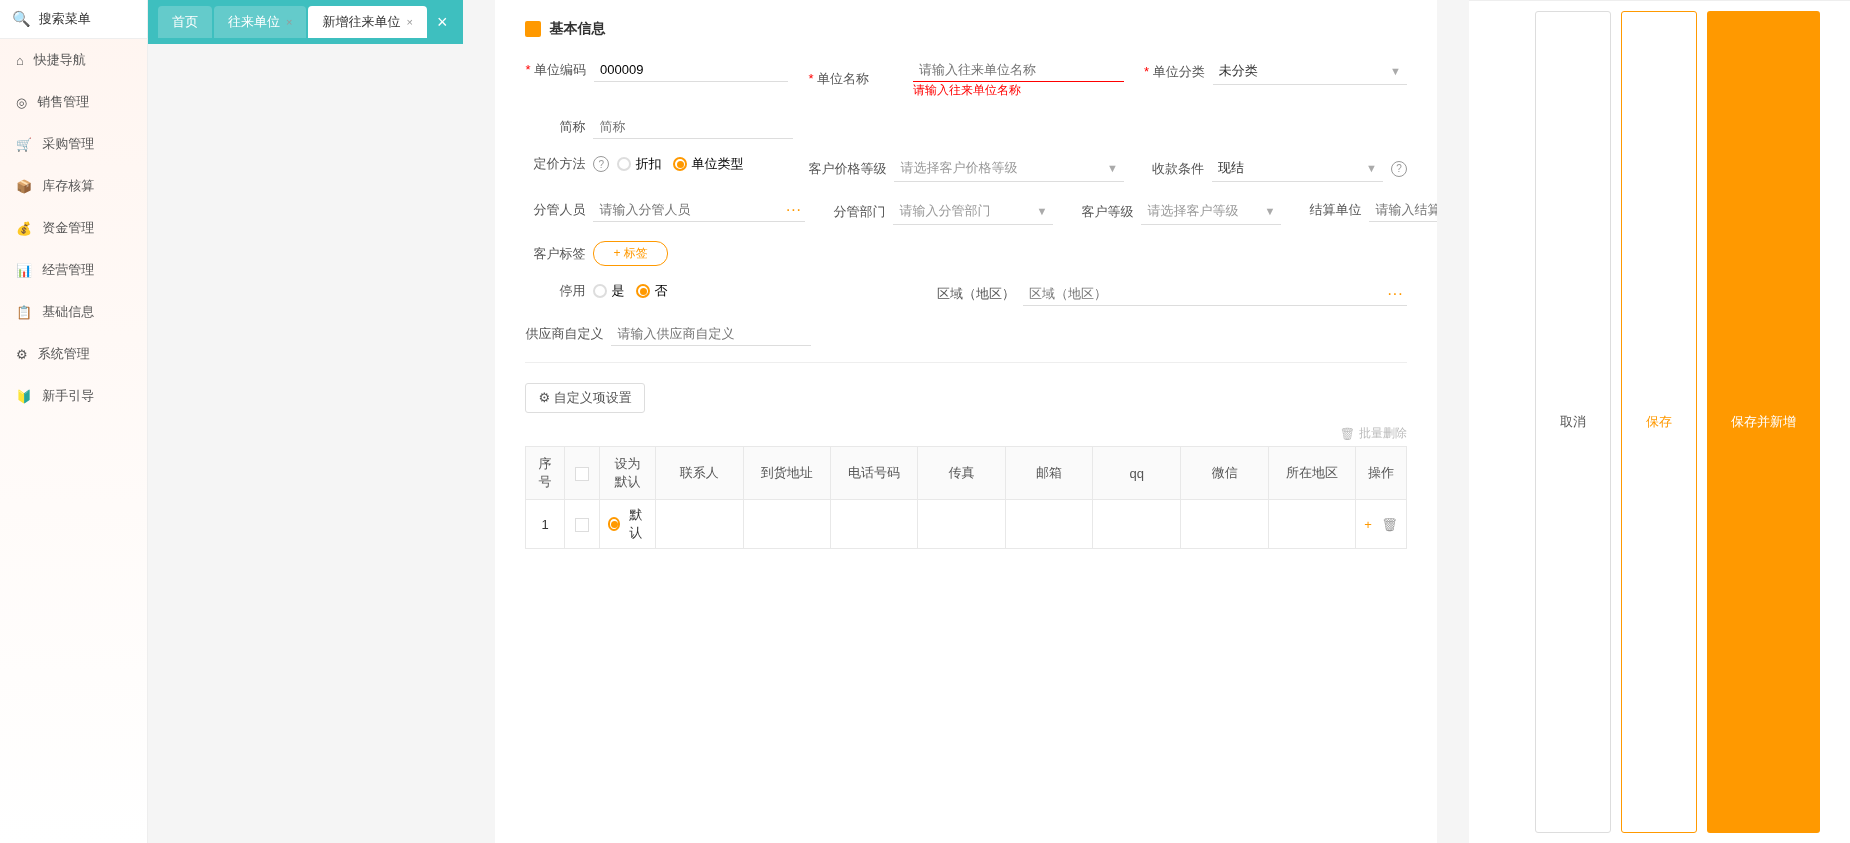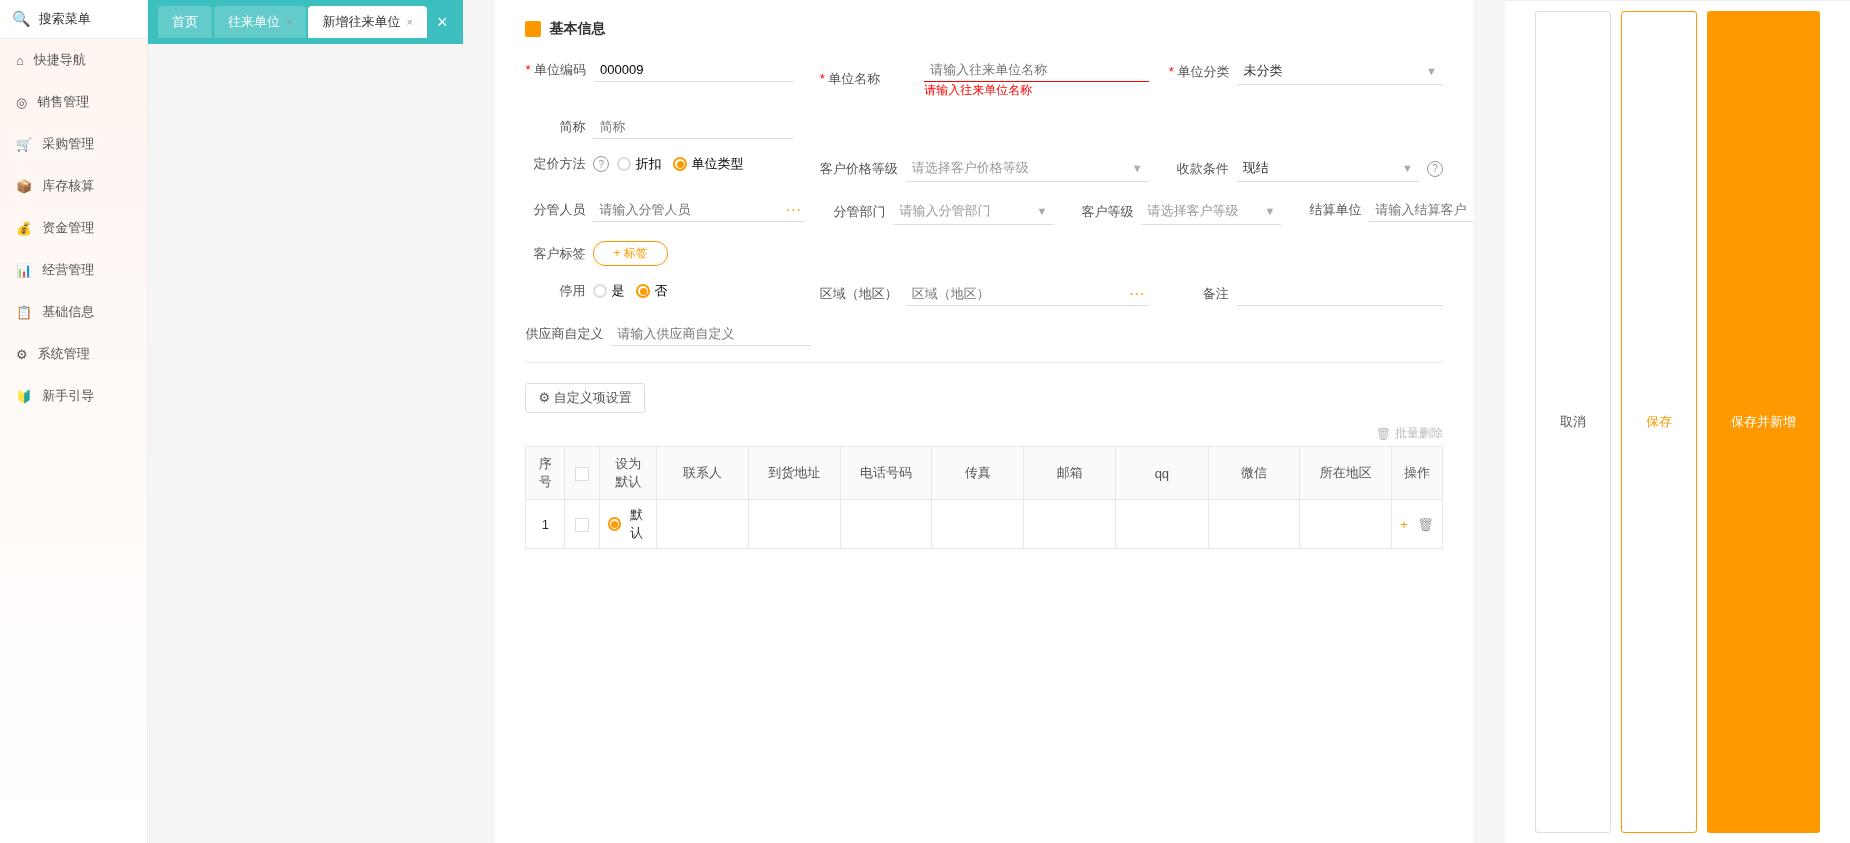--- a/index.html
+++ b/index.html
@@ -309,20 +309,21 @@
       padding: 7px 24px;
       border-radius: 3px;
       font-size: 13px;
       cursor: pointer;
       border: none;
     }
     .btn-default {
       background: #fff;
       border: 1px solid #ddd;
       color: #555;
+      margin-left: 36px;
     }
     .btn-primary {
       background: #fff;
       border: 1px solid #f90;
       color: #f90;
     }
     .btn-orange {
       background: #f90;
       color: #fff;
     }
@@ -543,24 +544,20 @@
             <span>否</span>
           </div>
         </div>
       </div>
       <div class="form-group" style="flex:1.2;">
         <span class="form-label">区域（地区）</span>
         <div class="input-with-more">
           <input type="text" placeholder="区域（地区）" style="">
           <span class="more-btn">···</span>
         </div>
-      </div>
-      <div class="form-group">
-        <span class="form-label">备注</span>
-        <input class="form-input" type="text" style="min-width: 200px;">
       </div>
     </div>
 
     <div class="form-row">
       <div class="form-group">
         <span class="form-label">供应商自定义</span>
         <input class="form-input" type="text" placeholder="请输入供应商自定义" style="max-width: 200px;">
       </div>
     </div>
 

